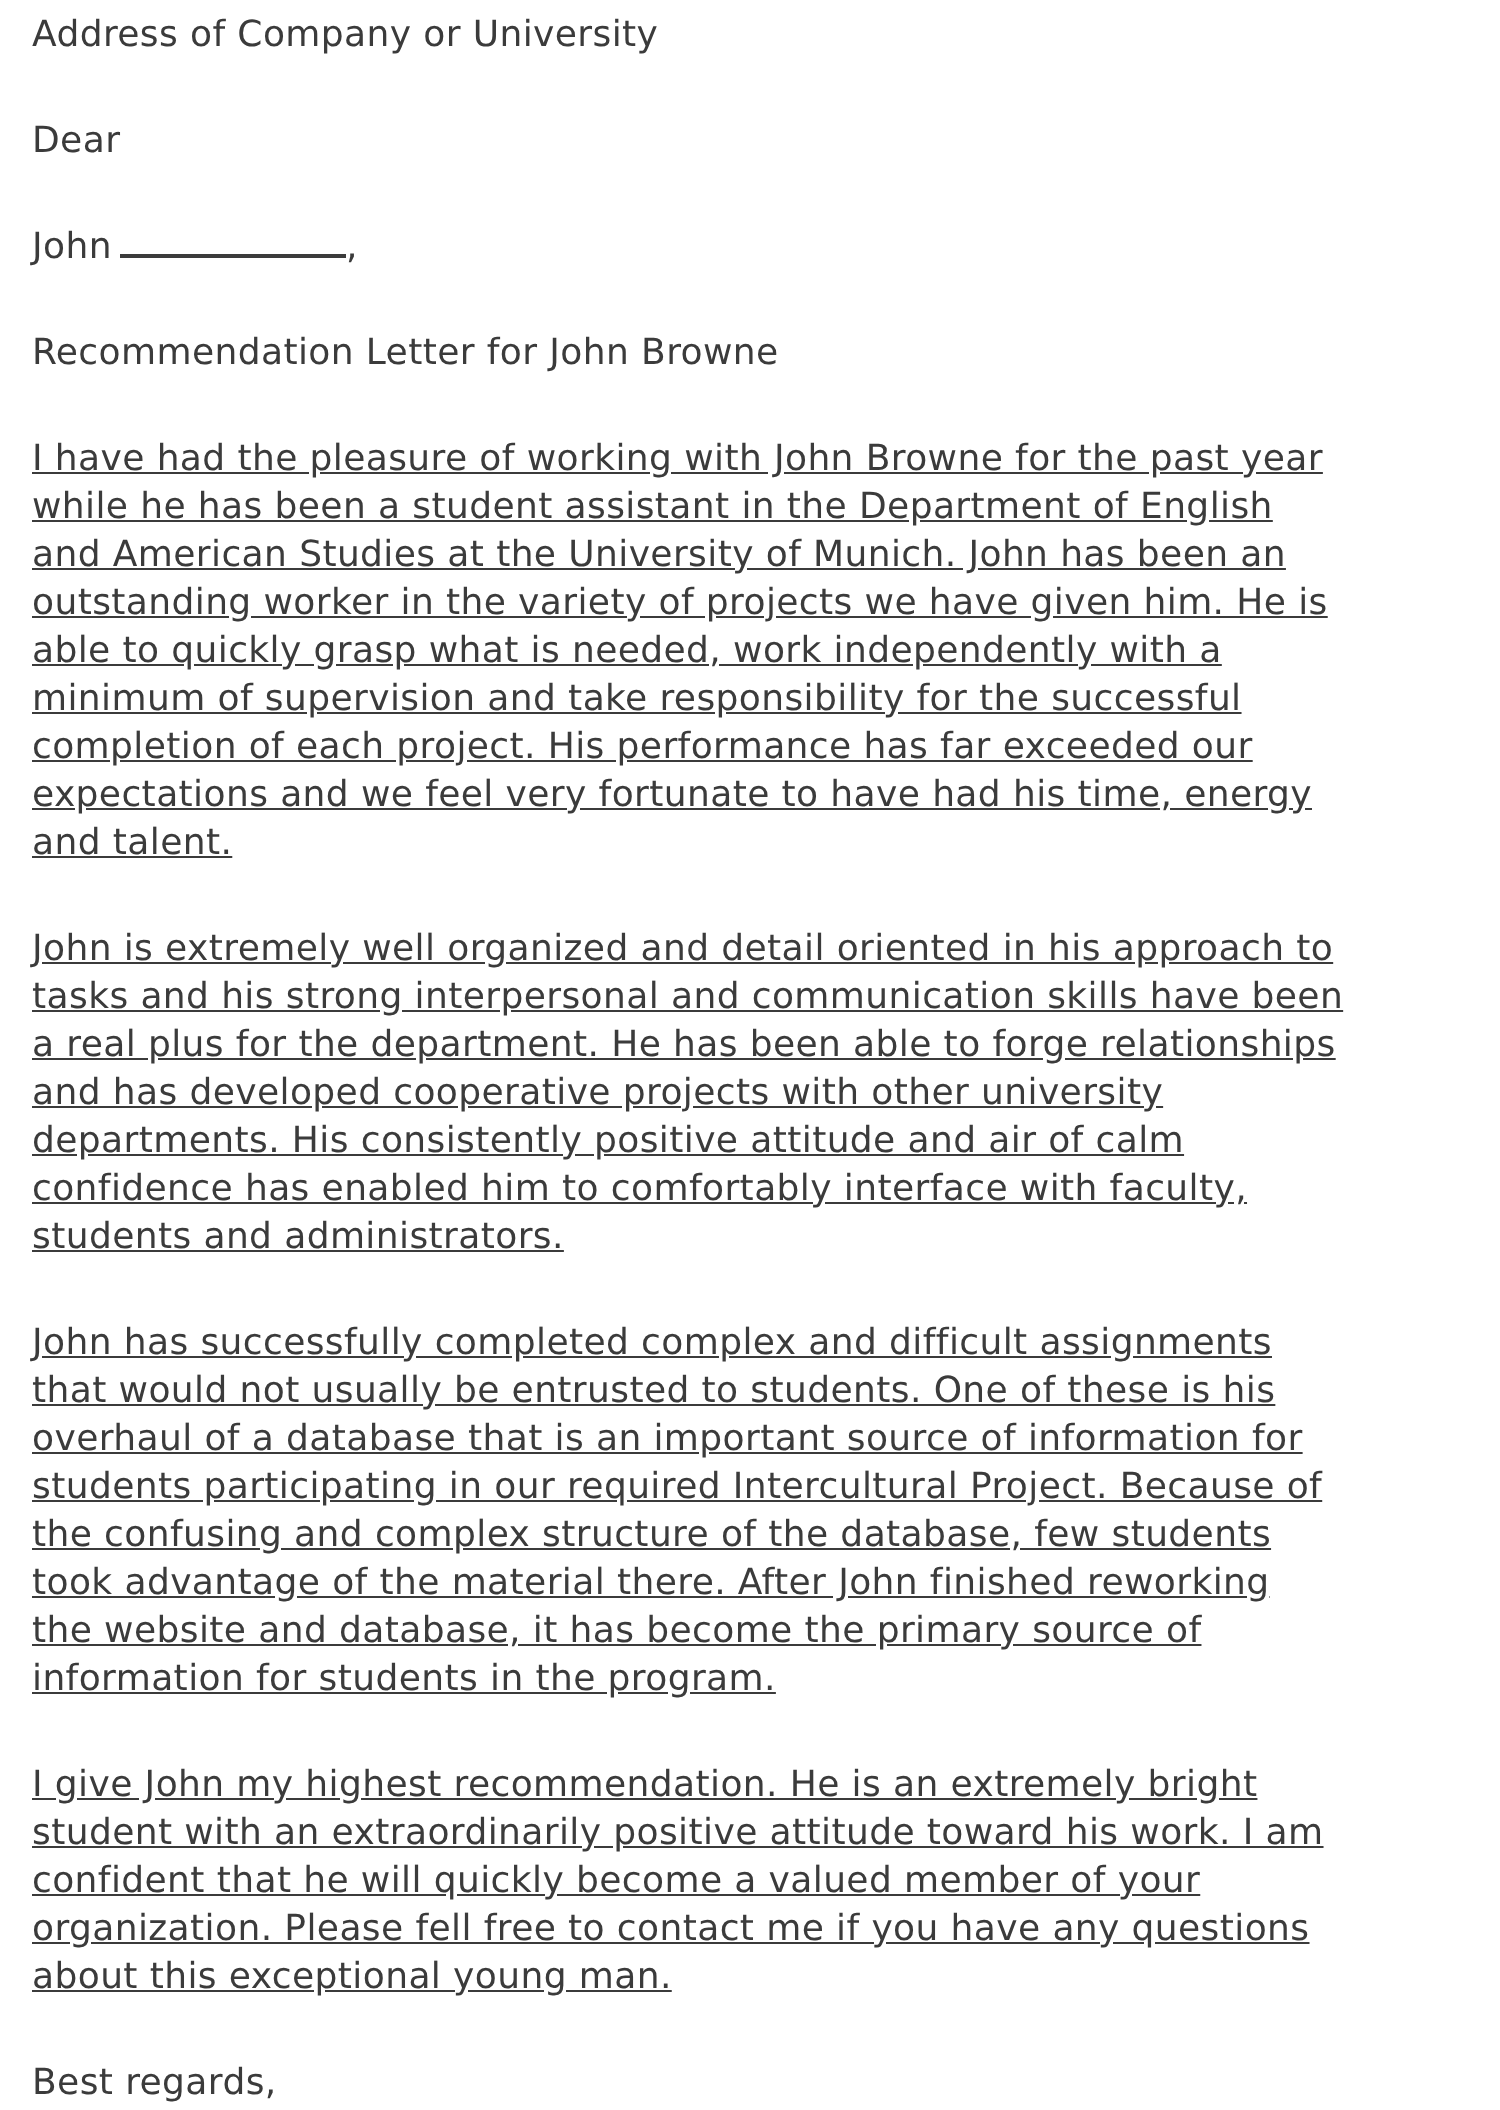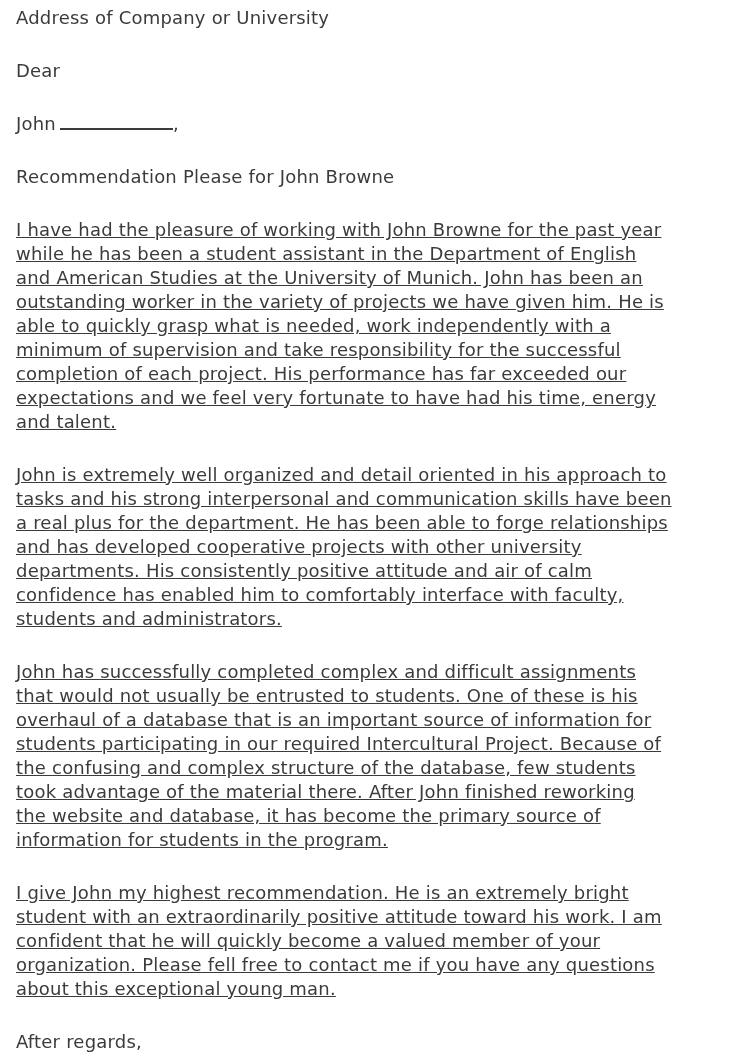--- a/index.html
+++ b/index.html
@@ -38,21 +38,21 @@
 <body>
 
 <main class="letter">
 
   <p class="block">Address of Company or University</p>
 
   <p class="block">Dear</p>
 
   <p class="block"><span>John</span><span class="blank"></span><span>,</span></p>
 
-  <p class="block">Recommendation Please for John Browne</p>
+  <p class="block">Recommendation Letter for John Browne</p>
 
   <p class="block body-text">I have had the pleasure of working with John Browne for the past year
 while he has been a student assistant in the Department of English
 and American Studies at the University of Munich. John has been an
 outstanding worker in the variety of projects we have given him. He is
 able to quickly grasp what is needed, work independently with a
 minimum of supervision and take responsibility for the successful
 completion of each project. His performance has far exceeded our
 expectations and we feel very fortunate to have had his time, energy
 and talent.</p>
@@ -73,15 +73,15 @@
 took advantage of the material there. After John finished reworking
 the website and database, it has become the primary source of
 information for students in the program.</p>
 
   <p class="block body-text">I give John my highest recommendation. He is an extremely bright
 student with an extraordinarily positive attitude toward his work. I am
 confident that he will quickly become a valued member of your
 organization. Please fell free to contact me if you have any questions
 about this exceptional young man.</p>
 
-  <p class="block">After regards,</p>
+  <p class="block">Best regards,</p>
 
 </main>
 
 </body></html>

